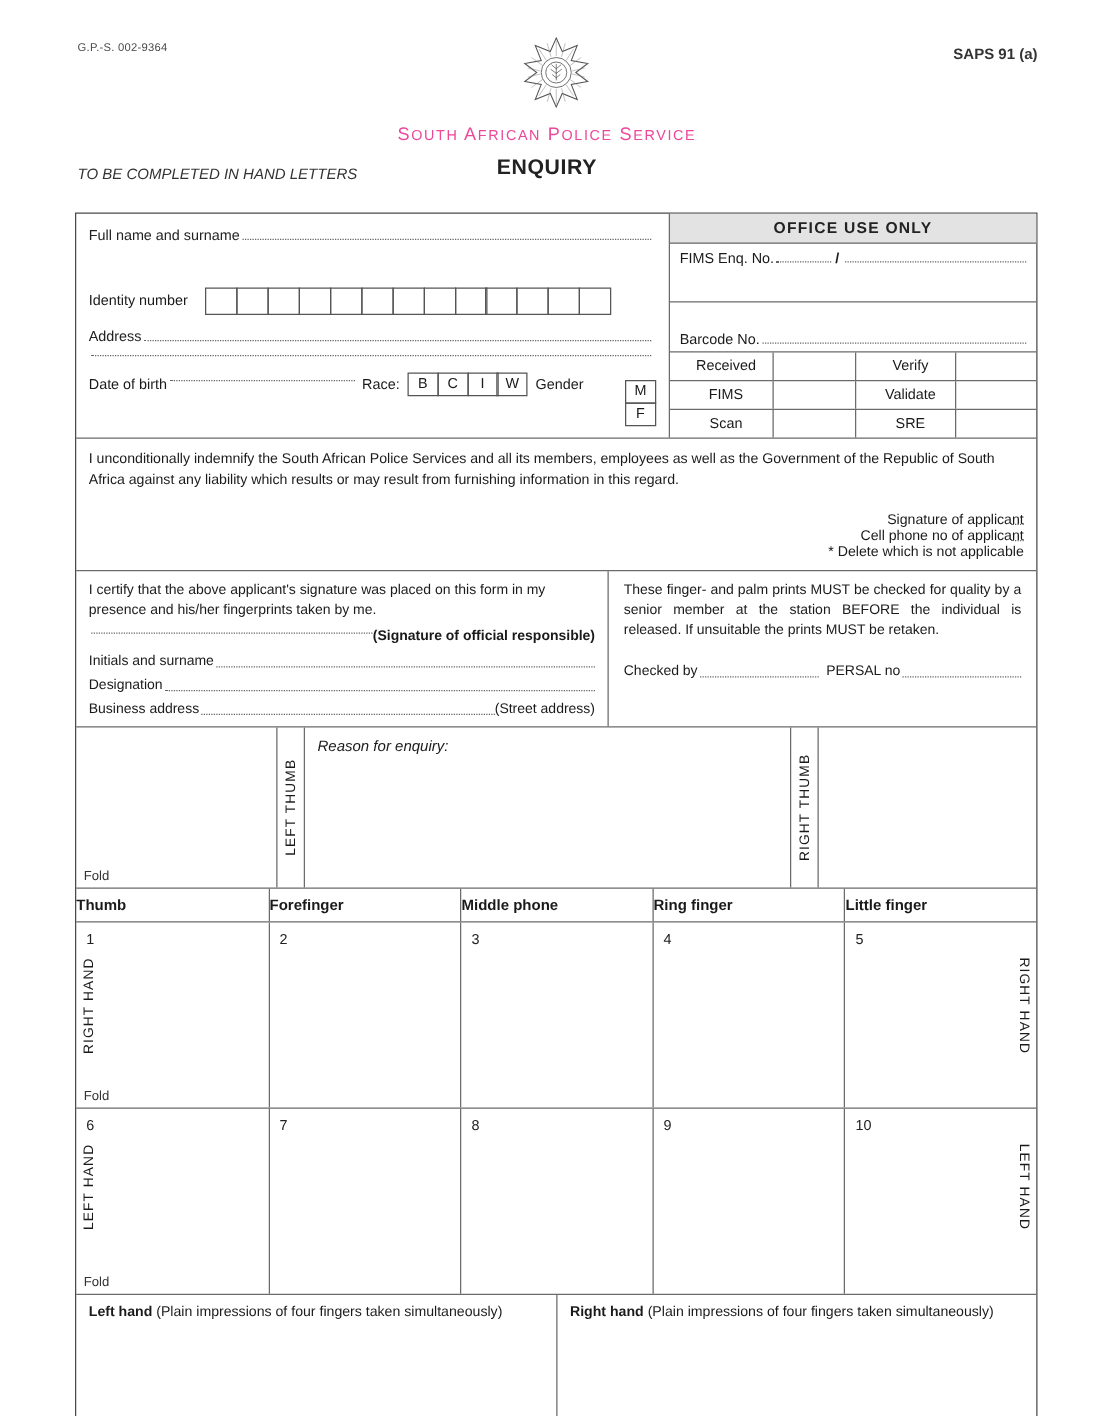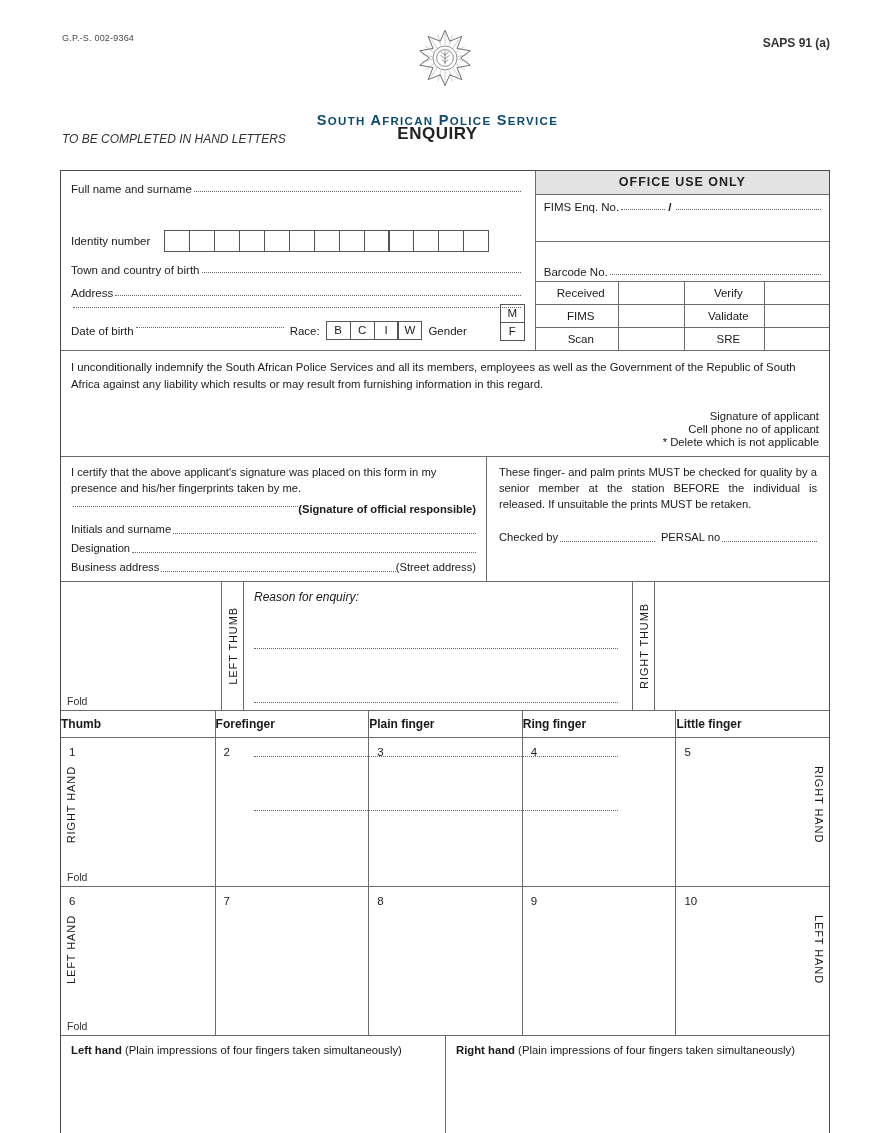--- a/index.html
+++ b/index.html
@@ -37,24 +37,23 @@
   .logo {
     position: absolute;
     left: 415px; top: 28px;
     width: 60px; height: 60px;
   }
   .org-name {
     position: absolute;
     left: 0; right: 0; top: 100px;
     text-align: center;
     font-size: 14.5px;
-    font-weight: bold;
+    font-weight: normal;
     letter-spacing: 1.3px;
-    color: #0c4a6e;
-    margin-top: 12px;
+    color: #ec4899;
   }
   .org-name .sc { font-size: 11.5px; }
   .doc-title {
     position: absolute;
     left: 0; right: 0; top: 124px;
     text-align: center;
     font-size: 17px;
     font-weight: bold;
     letter-spacing: .5px;
     color: #222;
@@ -247,21 +246,21 @@
     display: flex;
     align-items: center;
     justify-content: center;
     box-sizing: border-box;
   }
   .reason {
     flex: 1;
     padding: 8px 14px 6px 10px;
     box-sizing: border-box;
     display: flex;
-    flex-direction: column;
+    flex-direction: row;
     gap: 33px;
   }
   .reason-title {
     font-size: 12px;
     font-style: italic;
     margin-bottom: 11px;
   }
   .reason-dots {
     border-bottom: 1.5px dotted #666;
     height: 0;
@@ -393,24 +392,20 @@
             <span class="idbox"></span>
             <span class="idbox"></span>
             <span class="idbox"></span>
             <span class="idbox"></span>
             <span class="idbox"></span>
             <span class="idbox"></span>
             <span class="idbox"></span>
           </span>
         </div>
 
-        <div class="lead-line">
-          <span class="nowrap">Town and country of birth</span>
-            <span class="dots"></span>
-        </div>
 
         <div class="lead-line">
           <span class="nowrap">Address</span>
             <span class="dots"></span>
         </div>
 
         <div class="addr2">
           <span class="dots"></span>
         </div>
 
@@ -532,21 +527,21 @@
       </div>
       <div class="cell thumb-lab rule-l">
         <span class="vlabel-up">RIGHT THUMB</span>
       </div>
       <div class="cell rule-l" style="width:175px"></div>
     </div>
 
     <div class="row rule-t fp-head">
       <div class="cell">Thumb</div>
       <div class="cell rule-l">Forefinger</div>
-      <div class="cell rule-l">Plain finger</div>
+      <div class="cell rule-l">Middle phone</div>
       <div class="cell rule-l">Ring finger</div>
       <div class="cell rule-l">Little finger</div>
     </div>
 
     <div class="row rule-t fp-row">
       <div class="fp-cell">
         <span class="fp-num">1</span>
         <span class="hand-lab-l">
           <span class="vlabel-up">RIGHT HAND</span>
         </span>

